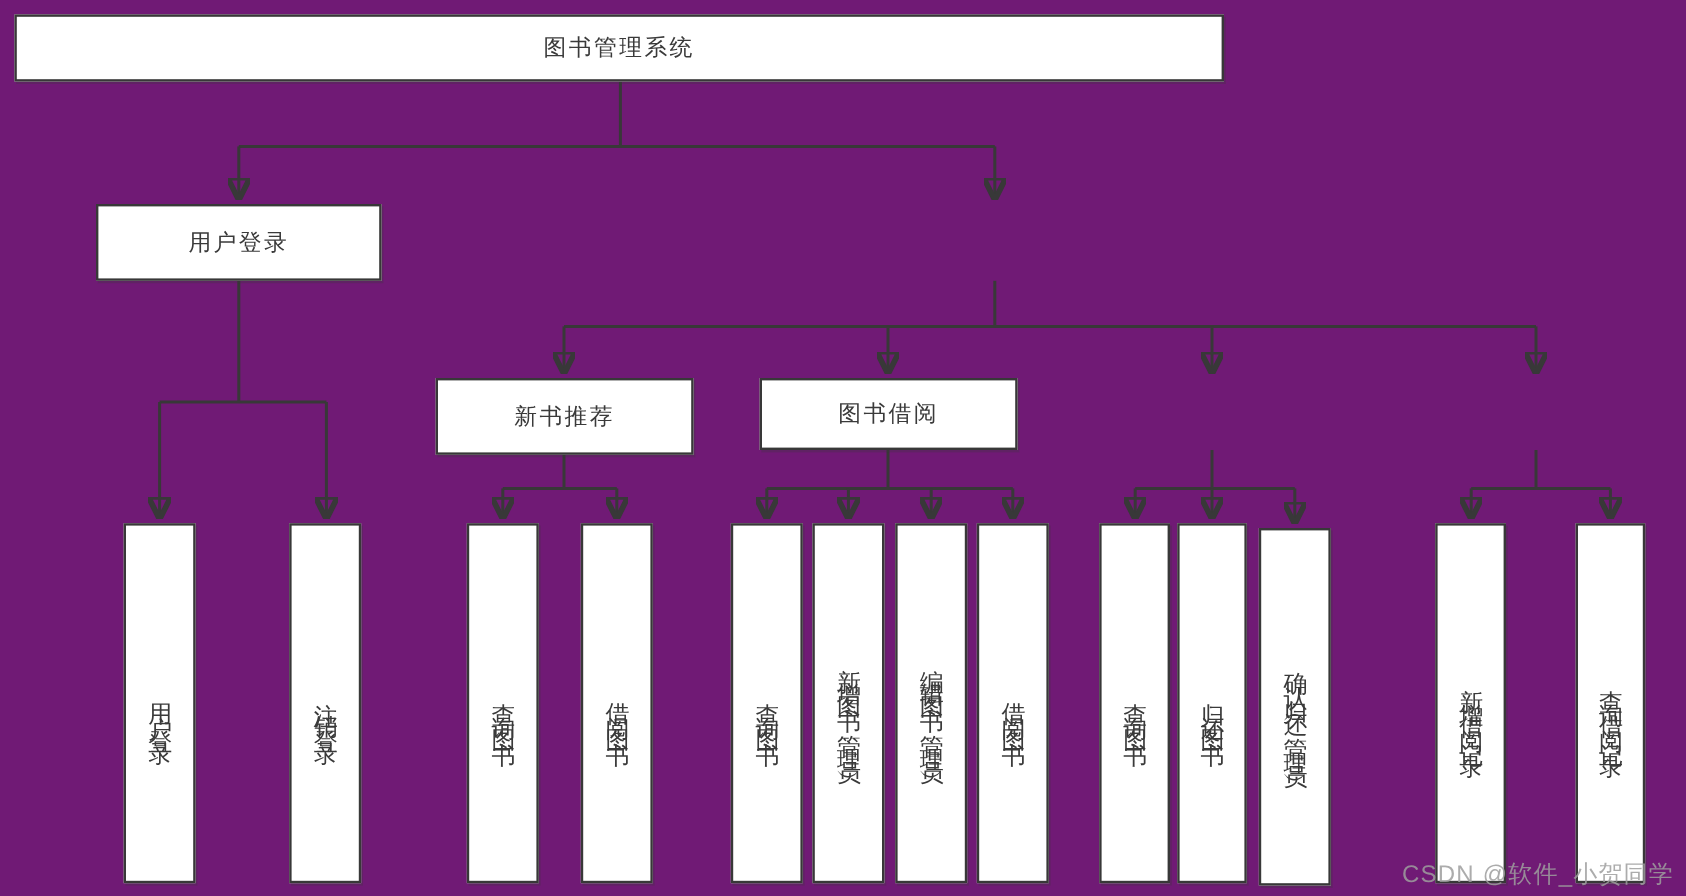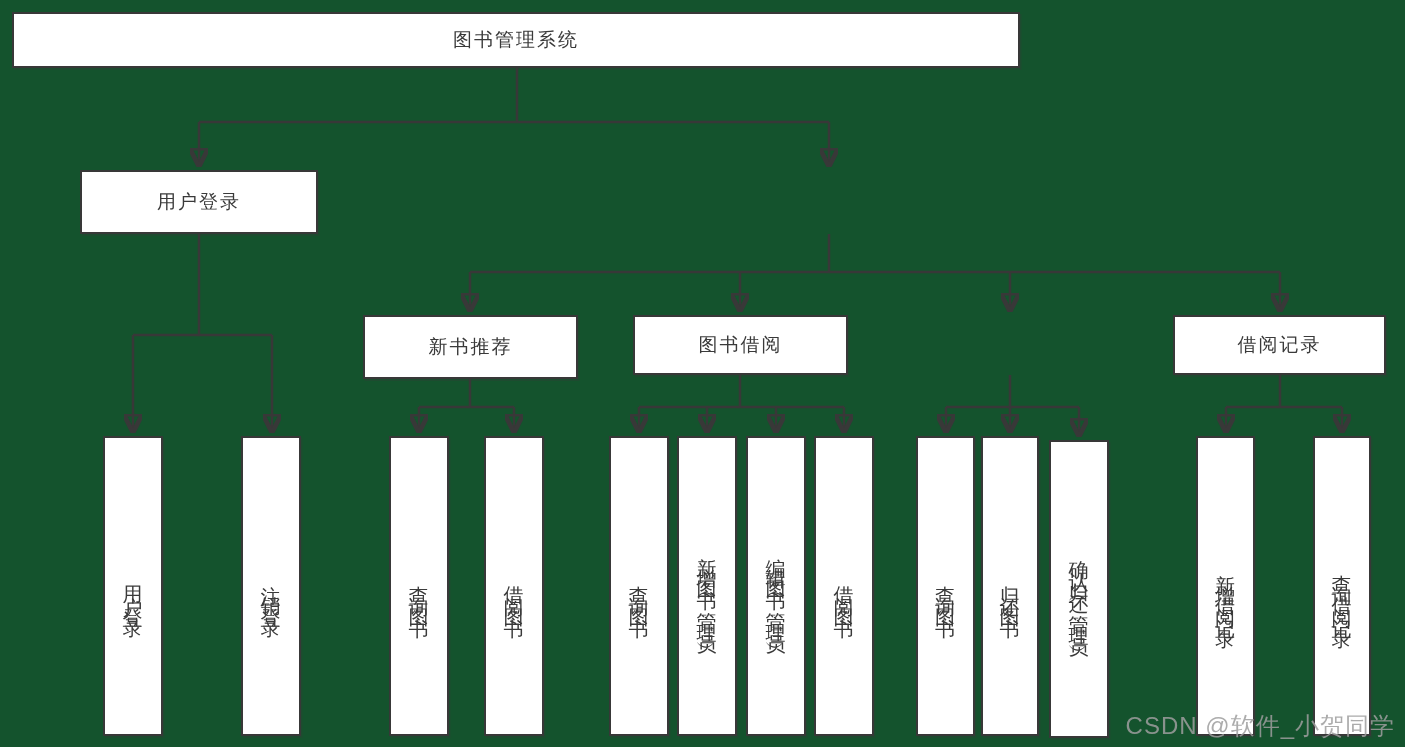--- a/index.html
+++ b/index.html
@@ -5,21 +5,21 @@
   html, body {
     margin: 0;
     padding: 0;
     background: #ffffff;
     font-family: "Liberation Sans", "DejaVu Sans", sans-serif;
   }
   .canvas {
     position: relative;
     width: 1405px;
     height: 747px;
-    background: #14532d;
+    background: #701a75;
     overflow: hidden;
   }
   svg.connectors {
     position: absolute;
     left: 0; top: 0;
     width: 1405px; height: 747px;
     z-index: 1;
   }
   svg.connectors path {
     stroke: #383838;
@@ -49,21 +49,21 @@
     letter-spacing: 11px;
     line-height: 1;
     padding-top: 11px; 
     white-space: nowrap;
   }
   .watermark {
     position: absolute;
     z-index: 3;
     right: 10px;
     bottom: 5px;
-    font-size: 24px;
+    font-size: 20px;
     letter-spacing: 1px;
     color: #9e9e9e;
     opacity: 0.85;
     white-space: nowrap;
   }
 </style>
 </head>
 <body>
 
 <div class="canvas">
@@ -123,23 +123,20 @@
   <div class="box h" style="left:80px; top:170px; width:238px; height:64px;">
     <span>用户登录</span>
   </div>
 
   <div class="box h" style="left:363px; top:315px; width:215px; height:64px;">
     <span>新书推荐</span>
   </div>
   <div class="box h" style="left:633px; top:315px; width:215px; height:60px;">
     <span>图书借阅</span>
   </div>
-  <div class="box h" style="left:1173px; top:315px; width:213px; height:60px;">
-    <span>借阅记录</span>
-  </div>
 
   <div class="box v" style="left:103px; top:436px; width:60px; height:300px;">
     <span>用户登录</span>
   </div>
   <div class="box v" style="left:241px; top:436px; width:60px; height:300px;">
     <span>注销登录</span>
   </div>
 
   <div class="box v" style="left:389px; top:436px; width:60px; height:300px;">
     <span>查询图书</span>

